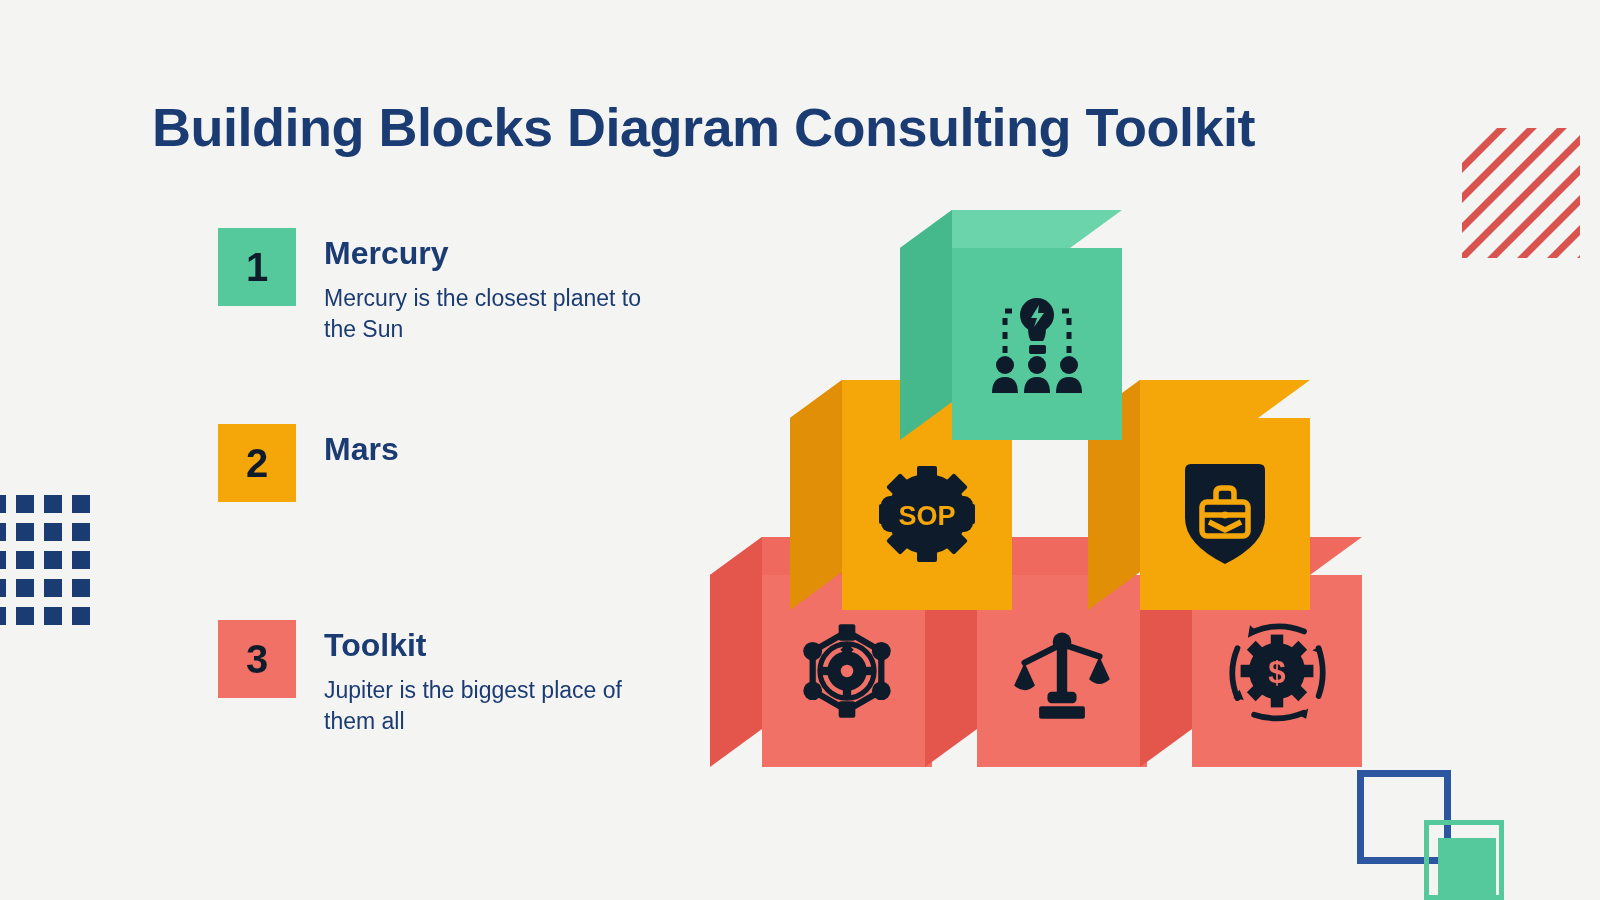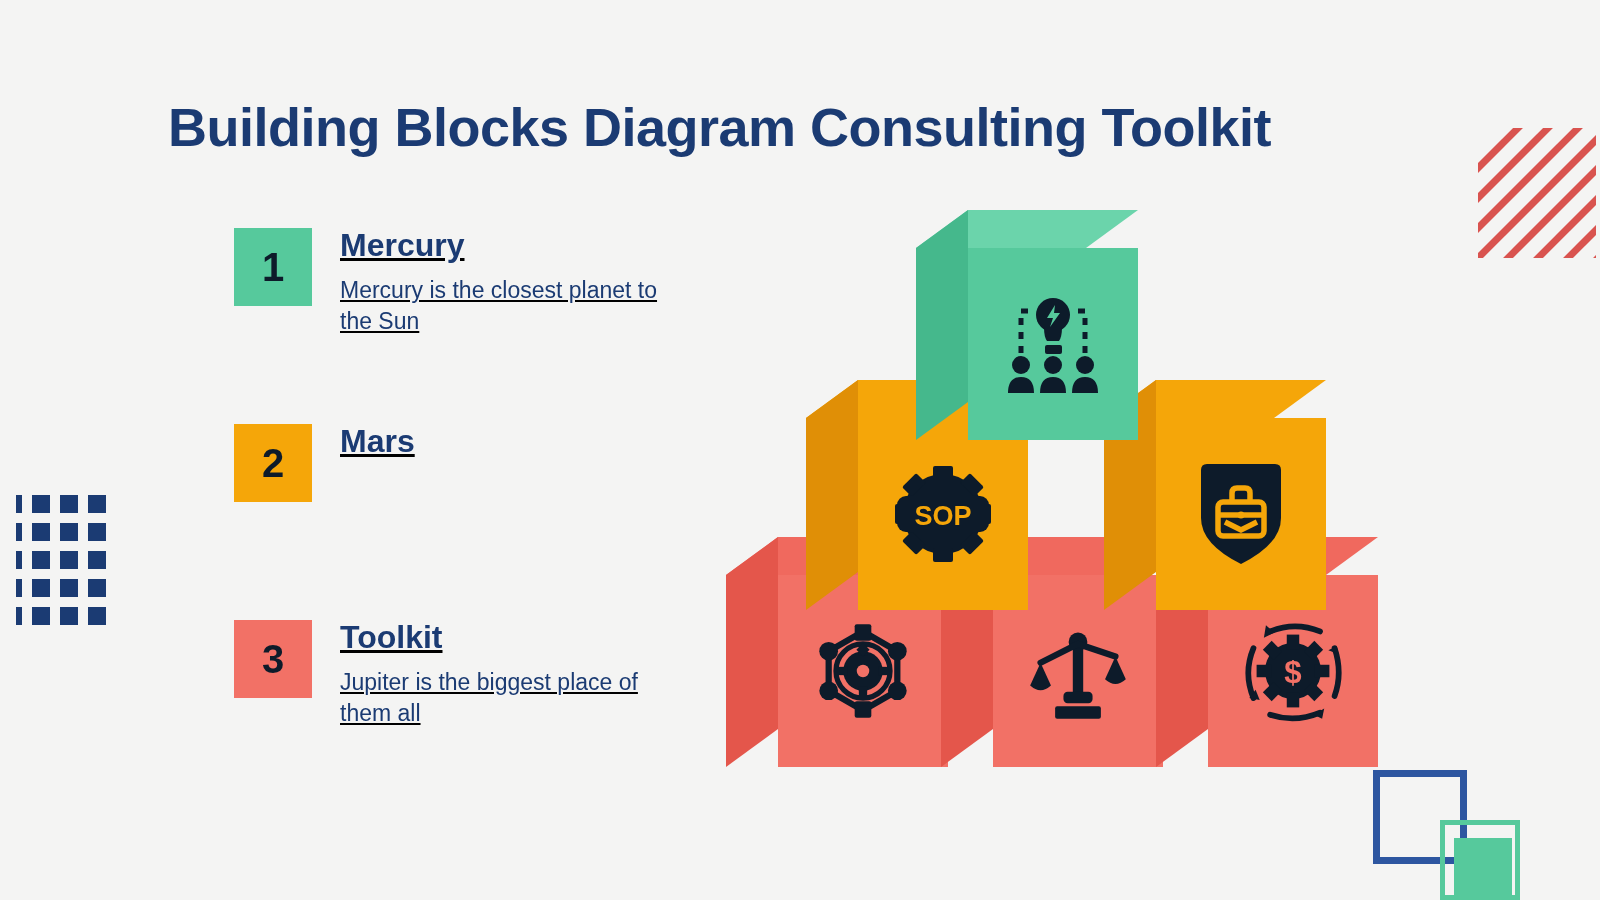--- a/index.html
+++ b/index.html
@@ -15,21 +15,20 @@
     font-family: "Liberation Sans", sans-serif;
     position: relative;
   }
 
   .slide {
     position: relative;
     width: 1580px;
     height: 900px;
     background: #f4f4f3;
     overflow: hidden;
-    margin-left: 16px;
   }
 
   
   .title {
     position: absolute;
     left: 152px;
     top: 96px;
     font-size: 54px;
     font-weight: bold;
     color: #1b3b73;
@@ -61,23 +60,22 @@
     align-items: center;
     justify-content: center;
     font-size: 40px;
     font-weight: bold;
     color: #0d1b2a;
   }
 
   .item-body {
     position: absolute;
     left: 106px;
-    top: 0;
+    top: 8px;
     width: 330px;
-    text-decoration: underline;
   }
 
   .item-title {
     font-size: 32px;
     font-weight: bold;
     color: #1b3b73;
     line-height: 1.1;
     margin-bottom: 12px;
     white-space: nowrap;
   }

